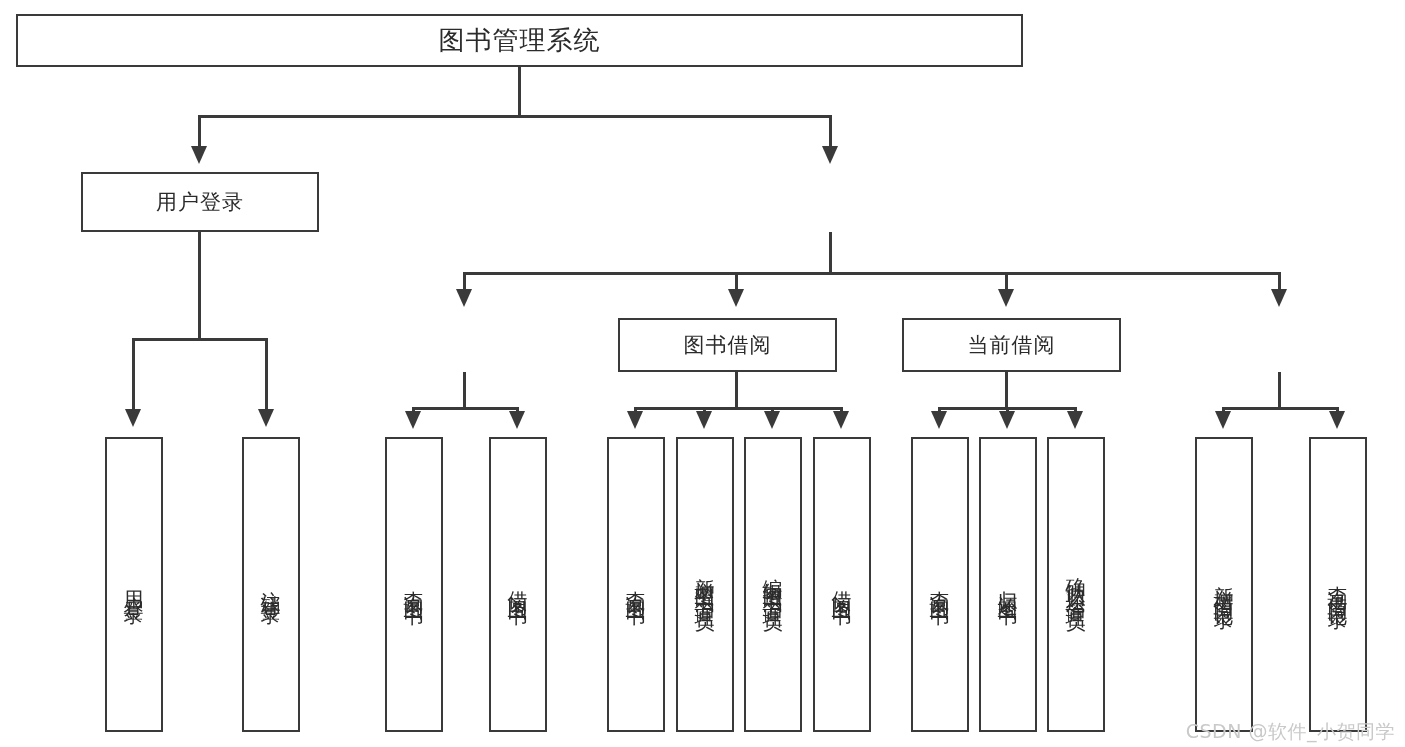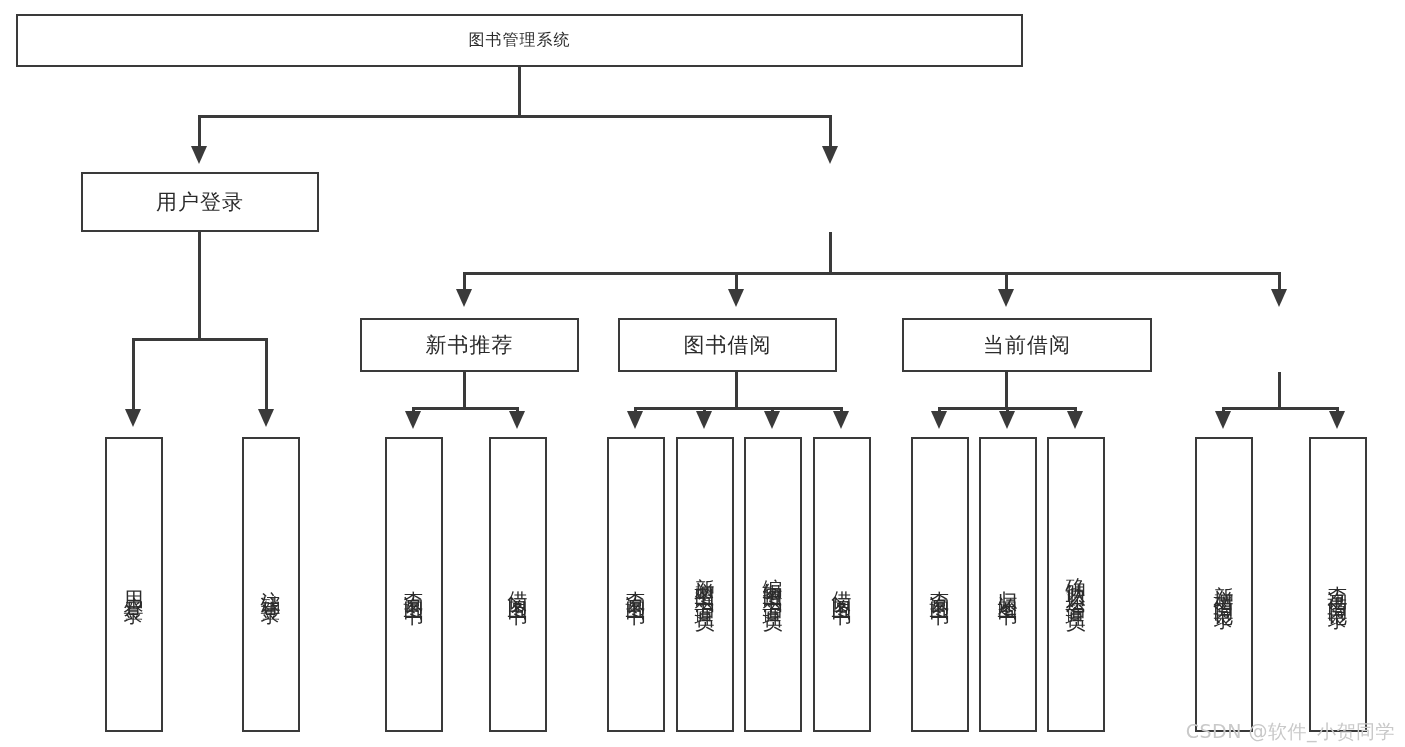--- a/index.html
+++ b/index.html
@@ -26,23 +26,22 @@
     justify-content:center;
     text-align:center;
     color:#2b2b2b;
     line-height:1.18;
   }
   .node.h{           
     font-size:21px;
     letter-spacing:1px;
   }
   .node.root{
-    font-size:16px;
+    font-size:26px;
     letter-spacing:1px;
-    font-family:Liberation Serif, serif;
   }
   .node.v{           
     font-size:20px;
     align-items:center;
     justify-content:center;
   }
   .vtext{
     writing-mode:vertical-rl;
     text-orientation:upright;
     -webkit-text-orientation:upright;
@@ -108,27 +107,24 @@
   <div class="hline" style="left:463px;top:272px;width:818px;height:3px;"></div>
   <div class="vline" style="left:463px;top:272px;width:3px;height:18px;"></div>
   <div class="vline" style="left:735px;top:272px;width:3px;height:18px;"></div>
   <div class="vline" style="left:1005px;top:272px;width:3px;height:18px;"></div>
   <div class="vline" style="left:1278px;top:272px;width:3px;height:18px;"></div>
   <div class="arrow" style="left:456px;top:289px;"></div>
   <div class="arrow" style="left:728px;top:289px;"></div>
   <div class="arrow" style="left:998px;top:289px;"></div>
   <div class="arrow" style="left:1271px;top:289px;"></div>
 
-  <div class="node h" style="left:360px;top:318px;width:219px;height:54px;">
-    <span>新书推荐</span>
-  </div>
   <div class="node h" style="left:618px;top:318px;width:219px;height:54px;">
     <span>图书借阅</span>
   </div>
-  <div class="node h" style="left:902px;top:318px;width:250px;height:54px;">
+  <div class="node h" style="left:902px;top:318px;width:219px;height:54px;">
     <span>当前借阅</span>
   </div>
 
   <div class="vline" style="left:463px;top:372px;width:3px;height:38px;"></div>
   <div class="hline" style="left:412px;top:407px;width:107px;height:3px;"></div>
   <div class="vline" style="left:412px;top:407px;width:3px;height:5px;"></div>
   <div class="vline" style="left:516px;top:407px;width:3px;height:5px;"></div>
   <div class="arrow" style="left:405px;top:411px;"></div>
   <div class="arrow" style="left:509px;top:411px;"></div>
 

